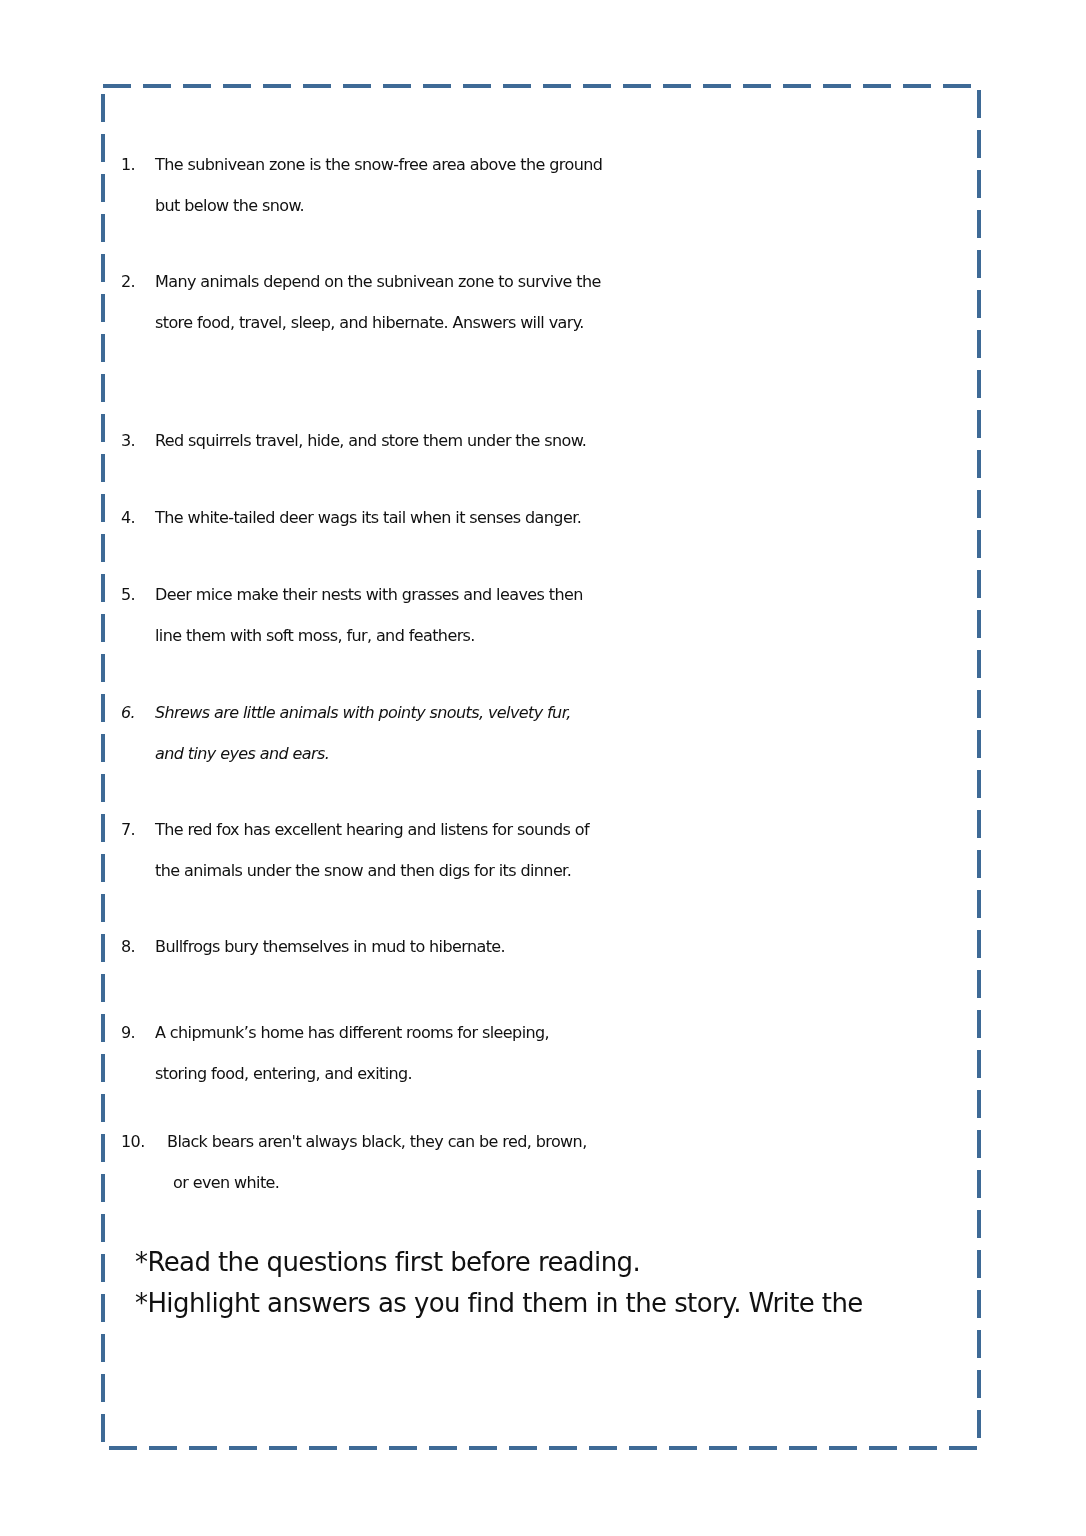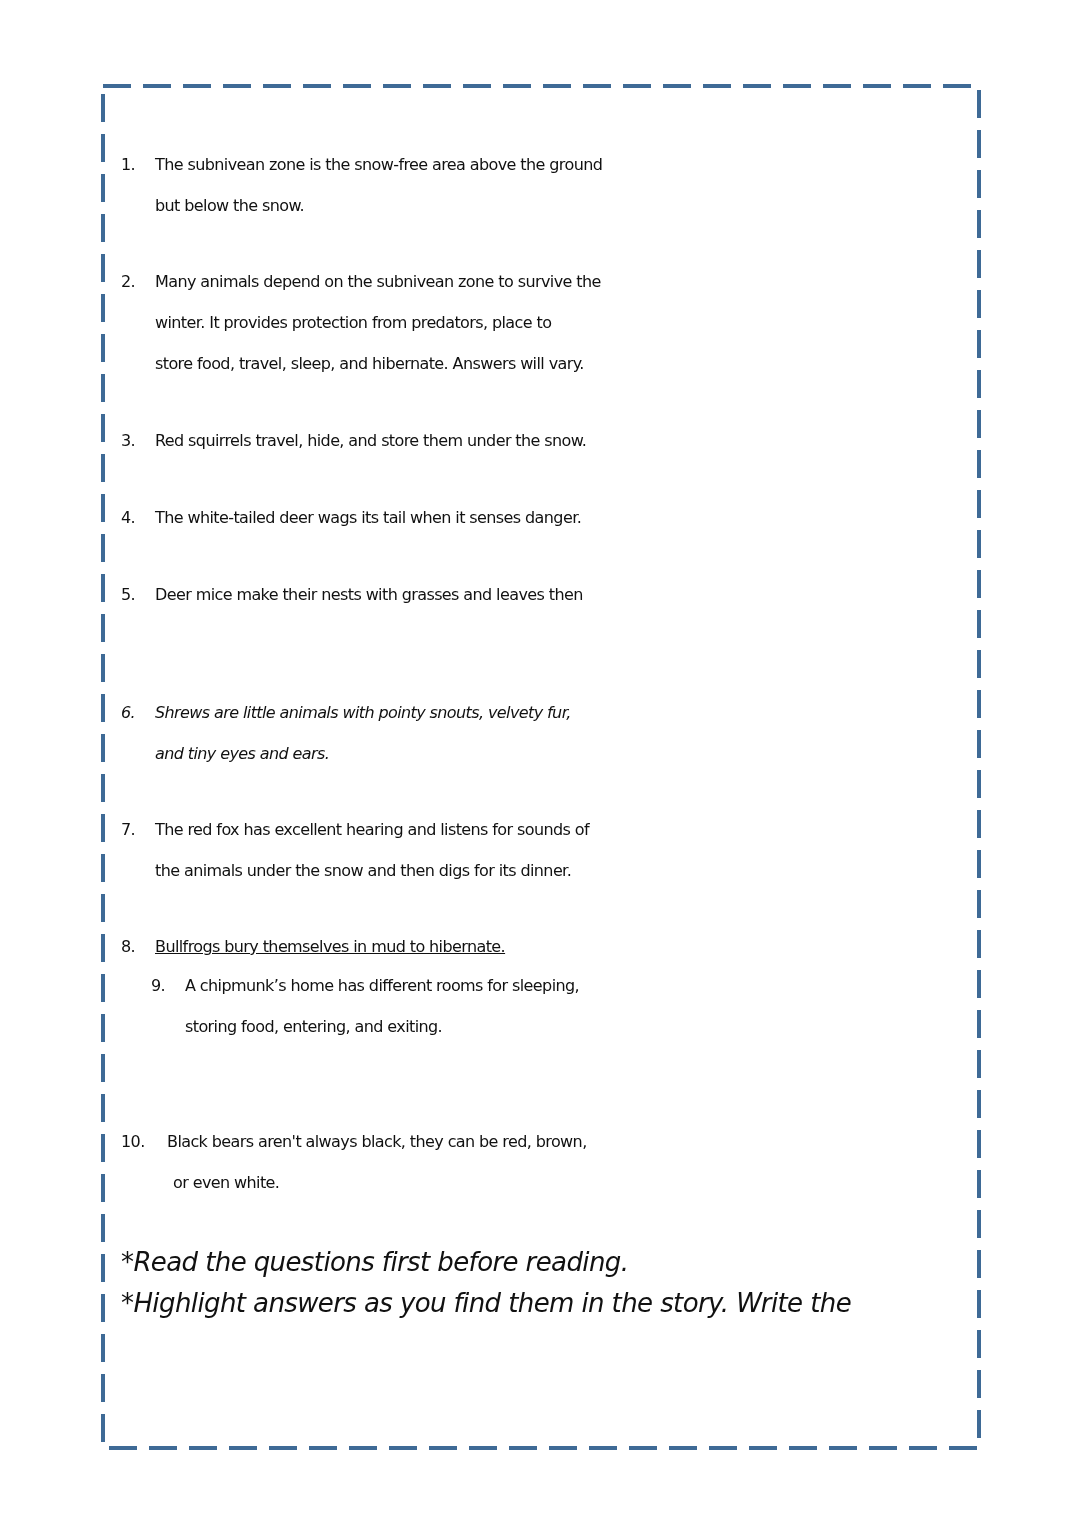--- a/index.html
+++ b/index.html
@@ -57,27 +57,26 @@
       padding-left: 34px;
     }
     .answer.ten .line2 {
       padding-left: 52px;
     }
     .answer.ten .num {
       width: 46px;
     }
     .tips {
       position: absolute;
-      left: 20px;
+      left: 34px;
       width: 850px;
       top: 1158px;
       font-size: 26px;
       line-height: 41px;
       letter-spacing: -0.6px;
-      font-style: italic;
     }
     .tip .line2 {
       display: block;
       padding-left: 18px;
     }
   </style>
 </head>
 <body>
 
 <div class="page-frame">
@@ -86,51 +85,51 @@
   </svg>
 
 
   <div class="answer" style="top:60px;">
     <span class="num">1.</span><span>The subnivean zone is the snow-free area above the ground</span>
     <span class="line2">but below the snow.</span>
   </div>
 
   <div class="answer" style="top:177px;">
     <span class="num">2.</span><span>Many animals depend on the subnivean zone to survive the</span>
-    <span class="line2">winter. It provides protection from predators, place to</span>
     <span class="line2">store food, travel, sleep, and hibernate.  Answers will vary.</span>
   </div>
 
   <div class="answer" style="top:336px;">
     <span class="num">3.</span><span>Red squirrels travel, hide, and store them under the snow.</span>
   </div>
 
   <div class="answer" style="top:413px;">
     <span class="num">4.</span><span>The white-tailed deer wags its tail when it senses danger.</span>
   </div>
 
   <div class="answer" style="top:490px;">
     <span class="num">5.</span><span>Deer mice make their nests with grasses and leaves then</span>
+    <span class="line2">line them with soft moss, fur, and feathers.</span>
   </div>
 
   <div class="answer" style="top:608px;font-style:italic;">
     <span class="num">6.</span><span>Shrews are little animals with pointy snouts, velvety fur,</span>
     <span class="line2">and tiny eyes and ears.</span>
   </div>
 
   <div class="answer" style="top:725px;">
     <span class="num">7.</span><span>The red fox has excellent hearing and listens for sounds of</span>
     <span class="line2">the animals under the snow and then digs for its dinner.</span>
   </div>
 
-  <div class="answer" style="top:842px;text-decoration:underline;">
+  <div class="answer" style="top:842px;">
     <span class="num">8.</span><span>Bullfrogs bury themselves in mud to hibernate.</span>
   </div>
 
-  <div class="answer" style="top:881px;margin-left:30px;">
+  <div class="answer" style="top:928px;">
     <span class="num">9.</span><span>A chipmunk’s home has different rooms for sleeping,</span>
     <span class="line2">storing food, entering, and exiting.</span>
   </div>
 
   <div class="answer ten" style="top:1037px;">
     <span class="num">10.</span><span>Black bears aren't always black, they can be red, brown,</span>
     <span class="line2">or even white.</span>
   </div>
 
   <div class="tips">

